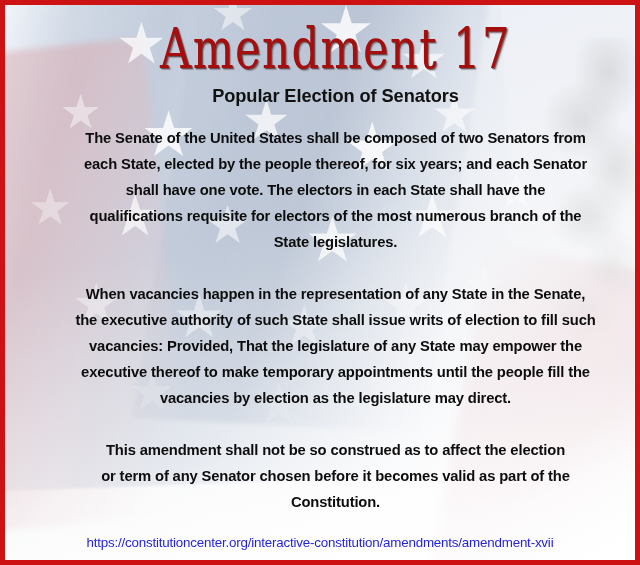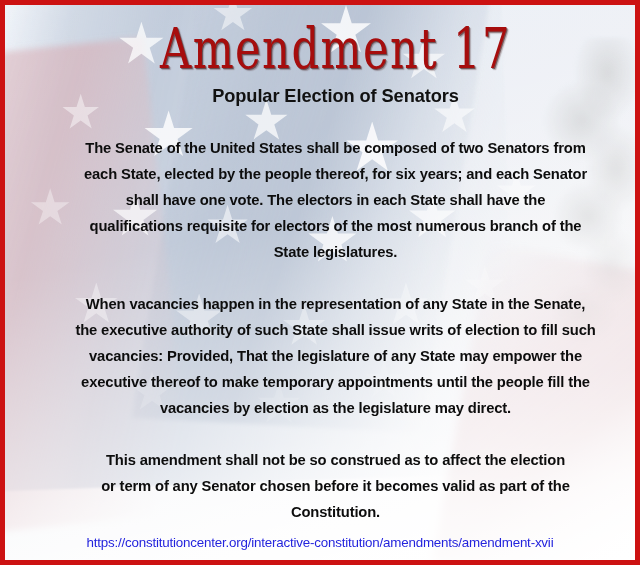--- a/index.html
+++ b/index.html
@@ -184,21 +184,21 @@
     margin: 18px 0 0 0;
     font-family: "Liberation Sans", sans-serif;
     font-size: 19px;
     font-weight: bold;
     letter-spacing: -0.1px;
     color: #111111;
     transform: scaleX(0.96);
   }
 
   .body {
-    margin-top: 28px;
+    margin-top: 18px;
     padding: 0 14px;
   }
 
   .para {
     font-family: "Liberation Sans", sans-serif;
     font-size: 15px;
     font-weight: bold;
     line-height: 26px;
     color: #0d0d0d;
     letter-spacing: -0.15px;

